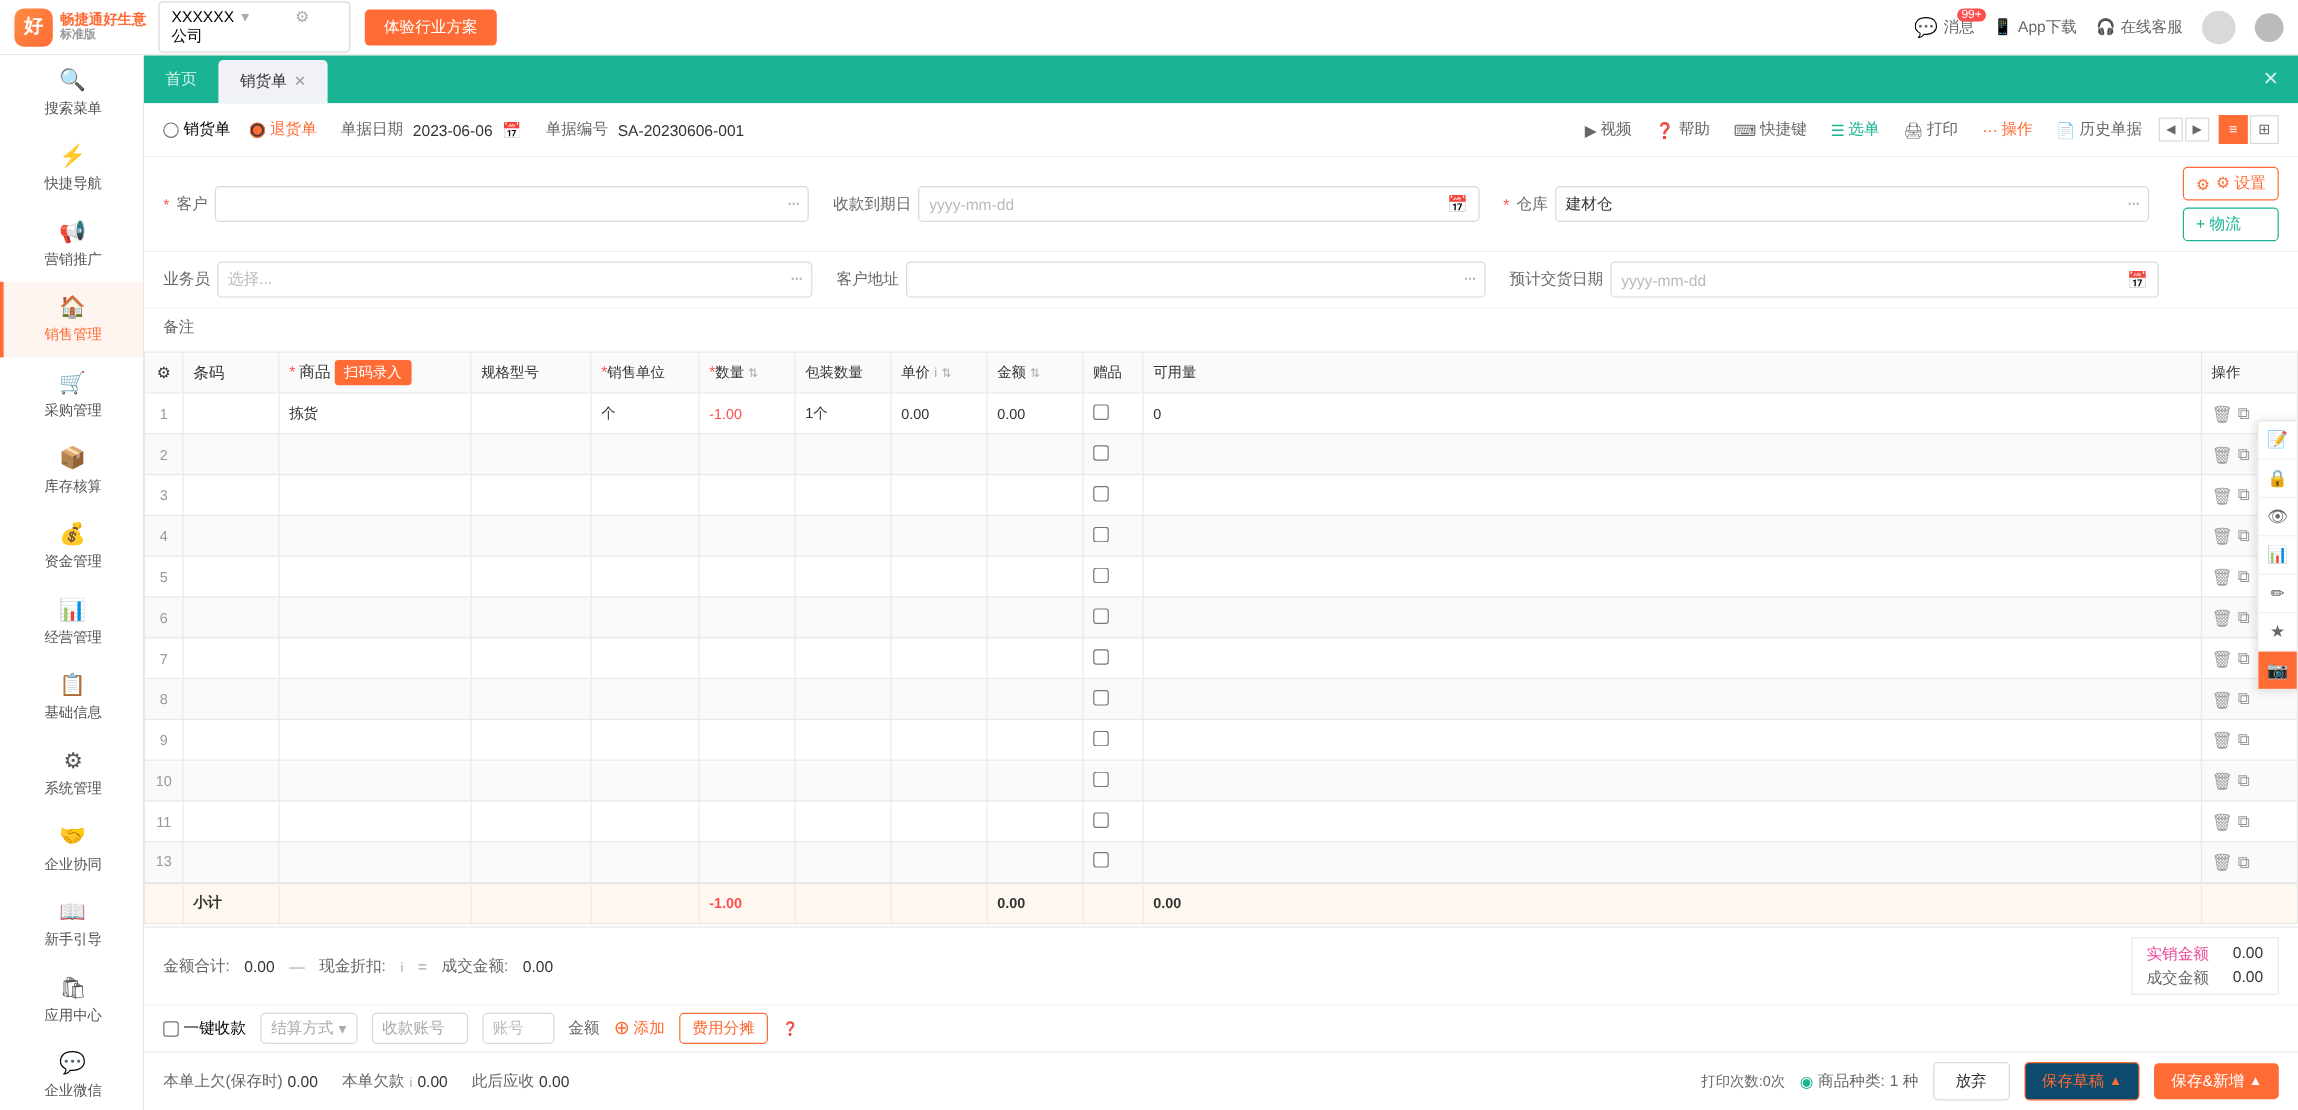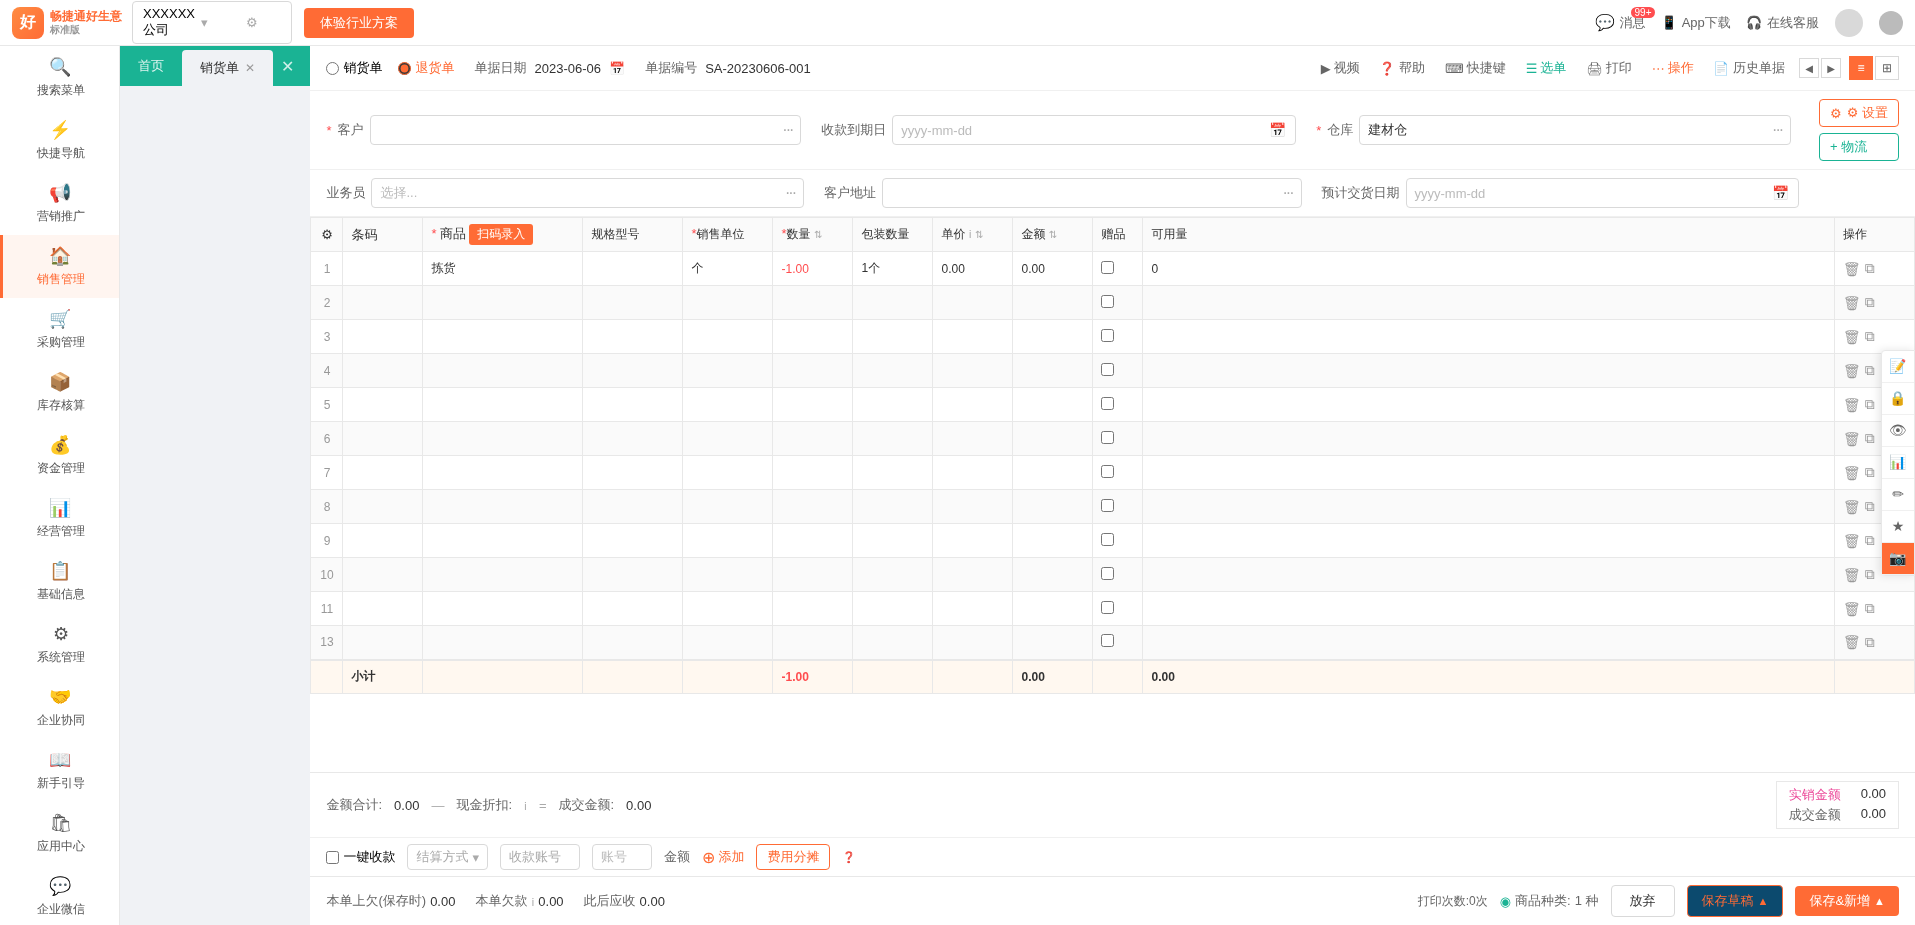--- a/index.html
+++ b/index.html
@@ -2,41 +2,41 @@
 <html><head>
   <meta charset="utf-8">
   <style>
     * { box-sizing: border-box; margin: 0; padding: 0; font-family: 'Microsoft YaHei', Arial, sans-serif; font-size: 13px; }
     body { background: #f5f5f5; display: flex; flex-direction: column; height: 925px; overflow: hidden; }
 
     
     .top-bar { background: #fff; height: 46px; display: flex; align-items: center; padding: 0 12px; border-bottom: 1px solid #e8e8e8; flex-shrink: 0; }
     .brand-logo { display: flex; align-items: center; gap: 6px; color: #ff6b35; font-weight: bold; font-size: 14px; width: 120px; }
     .brand-logo .logo-icon { width: 32px; height: 32px; background: linear-gradient(135deg, #ff8c42, #ff6b35); border-radius: 8px; display: flex; align-items: center; justify-content: center; color: white; font-size: 16px; }
-    .company-selector { display: flex; align-items: center; gap: 6px; border: 1px solid #d9d9d9; border-radius: 4px; padding: 4px 10px; cursor: pointer; min-width: 160px; }
+    .company-selector { display: flex; gap: 6px; border: 1px solid #d9d9d9; border-radius: 4px; padding: 4px 10px; cursor: pointer; min-width: 160px; }
     .company-selector span { flex: 1; }
     .top-trial-btn { background: #ff6b35; color: white; border: none; border-radius: 4px; padding: 6px 16px; cursor: pointer; font-size: 13px; margin-left: 12px; }
     .top-right { margin-left: auto; display: flex; align-items: center; gap: 16px; color: #666; }
     .top-right .msg-icon { position: relative; cursor: pointer; display: flex; align-items: center; gap: 4px; }
     .badge { background: #ff4d4f; color: white; border-radius: 10px; padding: 0 4px; font-size: 10px; position: absolute; top: -6px; right: -10px; }
     .top-right .action-item { display: flex; align-items: center; gap: 4px; cursor: pointer; color: #666; }
     .avatar { width: 28px; height: 28px; background: #d9d9d9; border-radius: 50%; }
 
     
     .main-layout { display: flex; flex: 1; overflow: hidden; }
 
     
     .sidebar { width: 120px; background: #fff; border-right: 1px solid #e8e8e8; display: flex; flex-direction: column; overflow-y: auto; flex-shrink: 0; }
     .sidebar-item { display: flex; flex-direction: column; align-items: center; padding: 10px 8px; cursor: pointer; color: #555; gap: 4px; border-left: 3px solid transparent; }
     .sidebar-item.active { background: #fff5f0; color: #ff6b35; border-left-color: #ff6b35; }
     .sidebar-item .si-icon { font-size: 18px; }
     .sidebar-item .si-label { font-size: 12px; }
 
     
-    .content-area { flex: 1; display: flex; overflow: hidden; background: #f0f2f5; }
+    .content-area { flex: 1; display: flex; flex-direction: column; overflow: hidden; background: #f0f2f5; }
 
     
     .tabs-bar { background: #1ab394; display: flex; align-items: center; height: 40px; padding: 0 0; flex-shrink: 0; }
     .tab-item { padding: 0 18px; height: 40px; display: flex; align-items: center; cursor: pointer; color: rgba(255,255,255,0.85); font-size: 13px; gap: 6px; }
     .tab-item.active { background: #f0f2f5; color: #333; border-radius: 4px 4px 0 0; margin-top: 4px; height: 36px; }
     .tab-item .tab-close { font-size: 12px; color: #999; cursor: pointer; }
     .tabs-bar-right { margin-left: auto; margin-right: 8px; }
     .close-btn-x { color: rgba(255,255,255,0.8); font-size: 16px; cursor: pointer; padding: 0 8px; }
     .form-header { display: flex; align-items: center; padding: 10px 16px; border-bottom: 1px solid #f0f0f0; gap: 20px; }
     .radio-group { display: flex; gap: 16px; }
@@ -354,20 +354,24 @@
           <div style="display:flex;align-items:center;gap:6px;flex:1;">
             <span style="color:#666;white-space:nowrap;">预计交货日期</span>
             <div class="field-input" style="flex:1;">
               <span class="placeholder">yyyy-mm-dd</span>
               <span class="calendar-icon" style="margin-left:auto;">📅</span>
             </div>
           </div>
           <div style="width:80px;"></div>
         </div>
 
+        <div class="remarks-row">
+          <span style="color:#666;">备注</span>
+          <input class="remarks-input" type="text" style="flex: 1 1 0%; border: none; outline: none; background: transparent;">
+        </div>
       </div>
 
       <div class="table-container">
         <table>
           <thead>
             <tr>
               <th style="width:32px;text-align:center;">
                 <span>⚙</span>
               </th>
               <th style="width:80px;">

